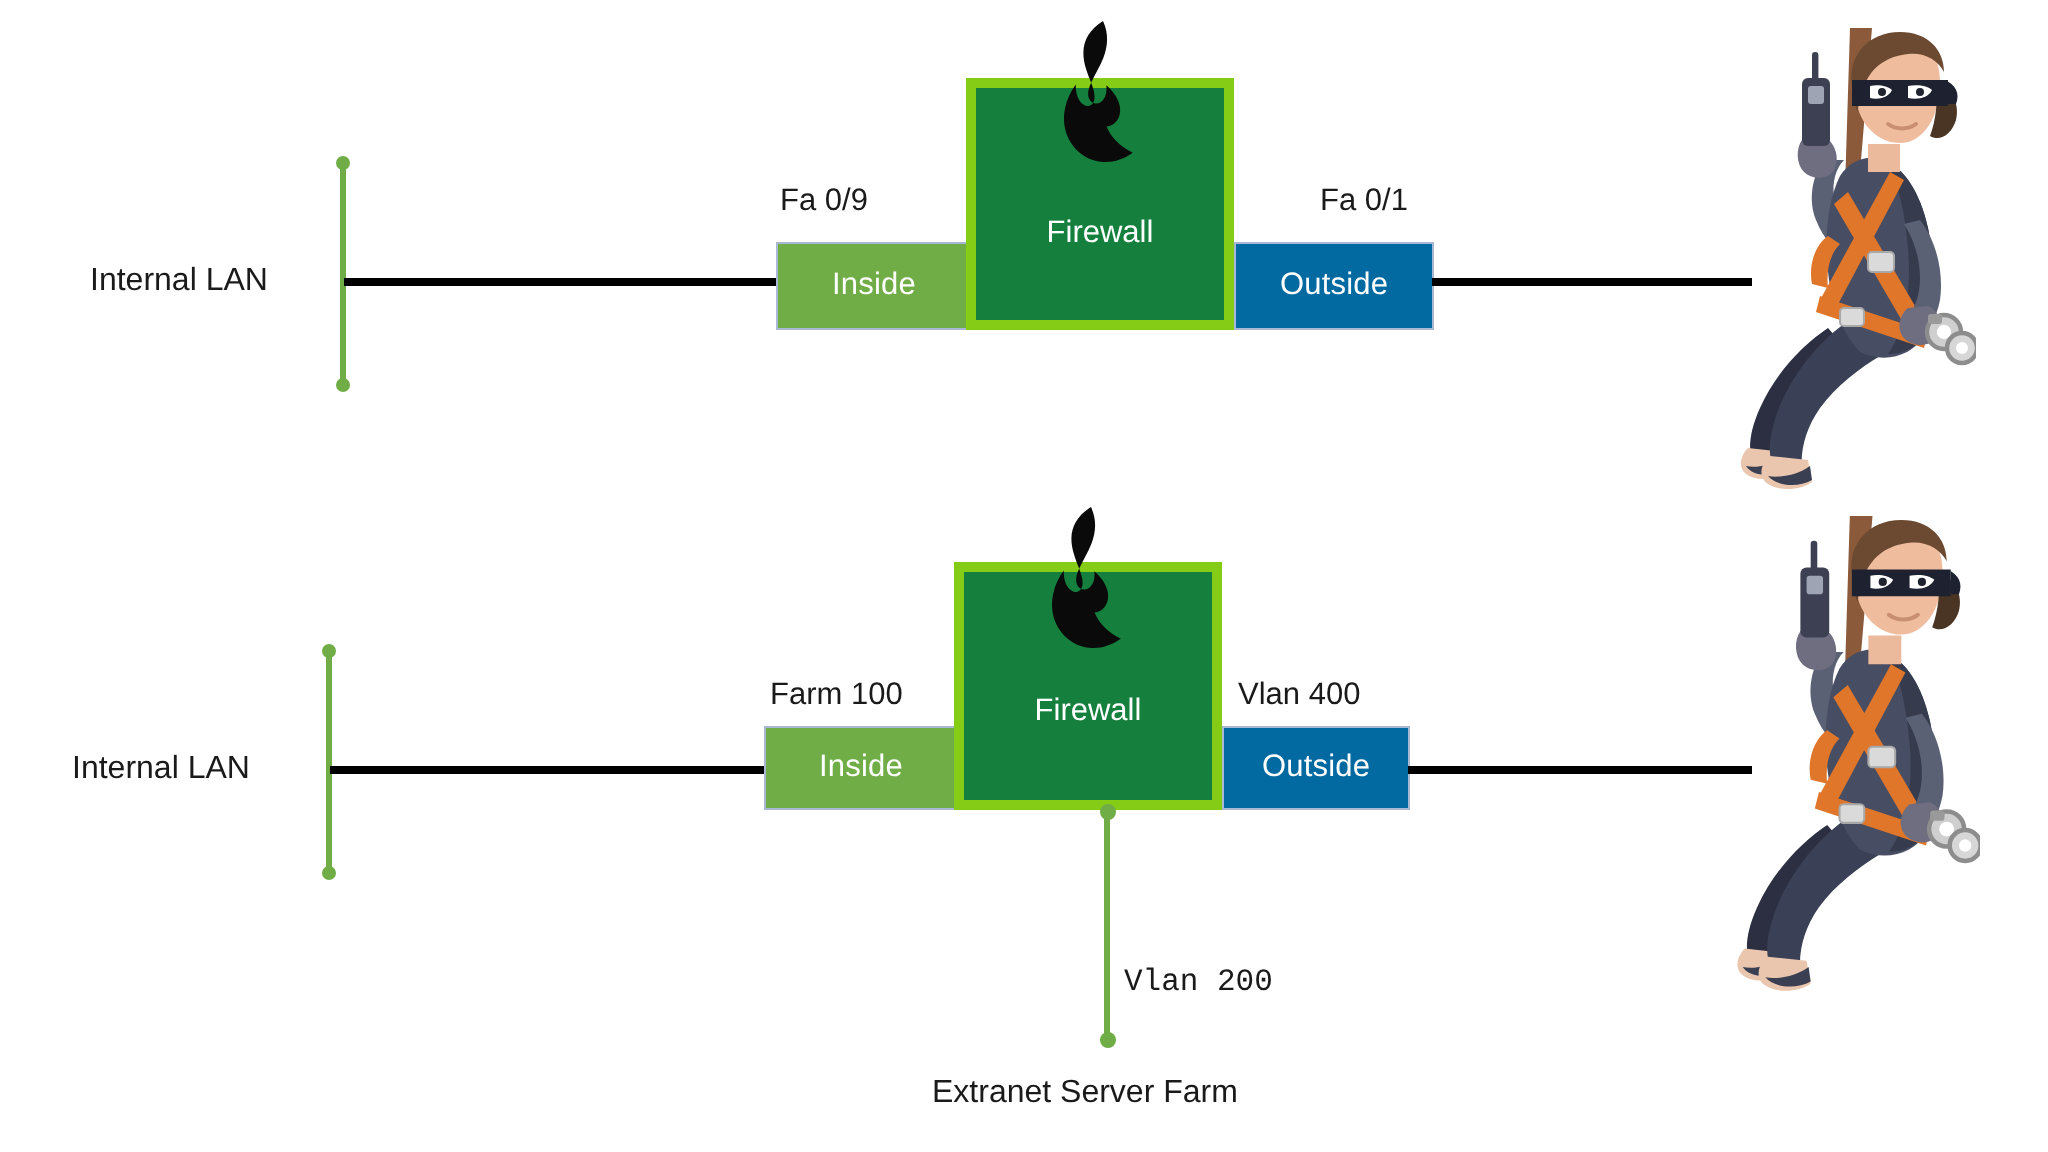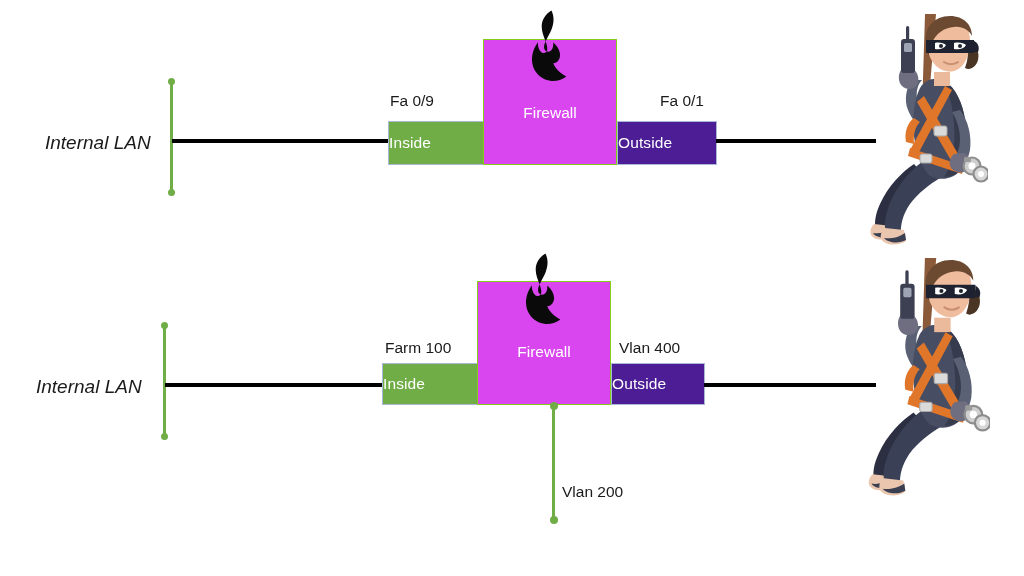--- a/index.html
+++ b/index.html
@@ -22,22 +22,21 @@
 
   
   .label {
     position: absolute;
     color: #1a1a1a;
     font-size: 15px;
     line-height: 1;
     white-space: nowrap;
   }
   .label.lan {
-    font-size: 19px;
-    font-style: italic;
+    font-size: 16px;
   }
   .label.port {
     font-size: 15.5px;
   }
   .label.farm {
     font-size: 16px;
   }
   .label.vlan-mid {
     font-size: 15.5px;
   }
@@ -89,31 +88,32 @@
     background: #000000;
   }
 
   
   .zone-box {
     position: absolute;
     box-sizing: border-box;
     border: 1px solid #a9b8d6;
     display: flex;
     align-items: center;
+    justify-content: center;
     color: #ffffff;
     font-size: 15.5px;
     letter-spacing: .1px;
   }
   .zone-inside  { background: #70AD47; }
-  .zone-outside { background: #4c1d95; }
+  .zone-outside { background: #0369a1; }
   .fw-box {
     position: absolute;
     box-sizing: border-box;
-    border: 1px solid #84cc16;
-    background: #d946ef;
+    border: 5px solid #84cc16;
+    background: #15803d;
     color: #ffffff;
     font-size: 15.5px;
   }
   .fw-title {
     position: absolute;
     left: 0;
     right: 0;
     text-align: center;
     color: #ffffff;
     font-size: 15.5px;
@@ -274,22 +274,23 @@
   <div class="label port" style="left:619px; top:340px;">Vlan 400</div>
 
   <div class="zone-box zone-outside" style="left:611px; top:363px; width:94px; height:42px;">
     <span>Outside</span>
   </div>
 
   <div class="wire" style="left:704px; top:383px; width:172px;"></div>
 
   <div class="vstub" style="left:552px; top:406px; height:114px;"></div>
 
-  <div class="label vlan-mid" style="left:562px; top:484px;">Vlan 200</div>
-
+  <div class="label vlan-mid" style="left:562px; top:484px;font-family:Liberation Mono, monospace;">Vlan 200</div>
+
+  <div class="label farm" style="left:466px; top:539px;">Extranet Server Farm</div>
 
   <div class="thief" style="left:866px; top:258px;">
     <svg width="124" height="242" viewBox="0 0 120 235" xmlns="http://www.w3.org/2000/svg">
       <path d="M57 0 L68 0 L60 96 L54 96 Z" fill="#8A5A3B"></path>
       <rect x="50" y="92" width="12" height="22" rx="3" fill="#D8D8D8" stroke="#9A9A9A" stroke-width="1"></rect>
       <path d="M44 66 C38 74 36 86 40 96 C44 106 50 112 56 114 L62 104 C56 100 50 92 49 84 C48 77 50 70 54 66 Z" fill="#5B6175"></path>
       <path d="M33 56 C30 60 30 68 34 72 C38 76 46 76 49 71 C52 66 50 58 45 55 C41 52 36 52 33 56 Z" fill="#6E6E80"></path>
       <rect x="33" y="25" width="14" height="34" rx="3" fill="#3C4052"></rect>
       <rect x="36" y="29" width="8" height="9" rx="1.5" fill="#9FA4B4"></rect>
       <rect x="38" y="12" width="3.2" height="15" rx="1.5" fill="#3C4052"></rect>

